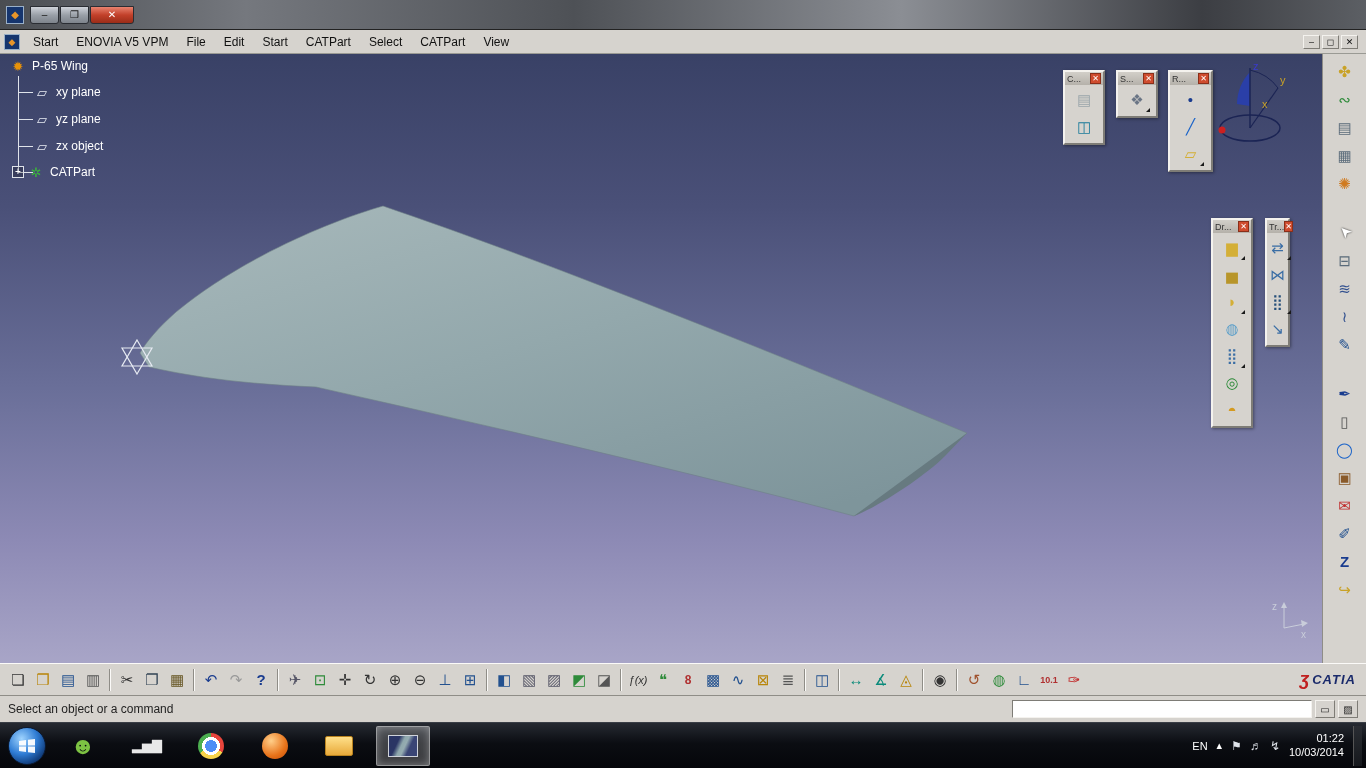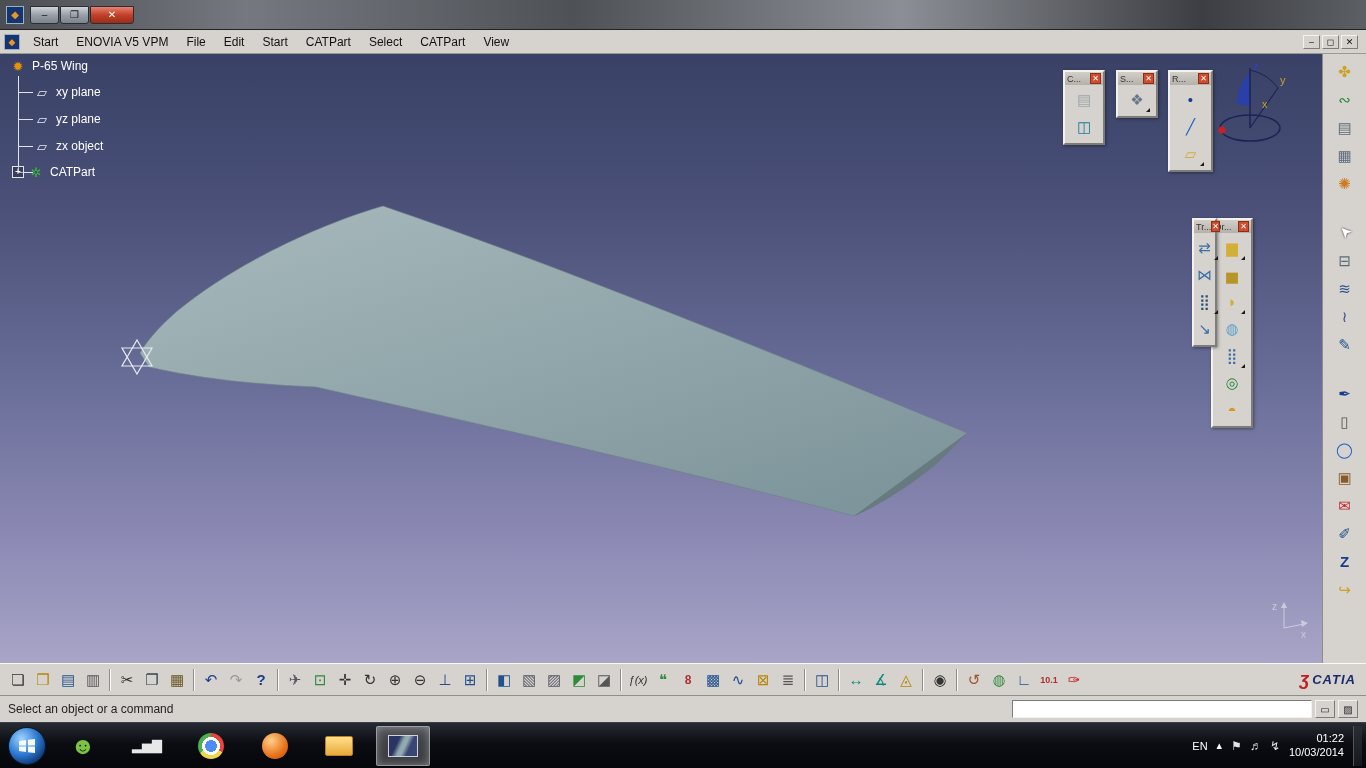--- a/index.html
+++ b/index.html
@@ -257,21 +257,21 @@
         <span class="ticon" style="color:#d4af37" data-fly="1">▆</span>
             <span class="ticon" style="color:#b8952a">▅</span>
             <span class="ticon" style="color:#d4af37" data-fly="1">◗</span>
             <span class="ticon" style="color:#5a9ec9">◍</span>
             <span class="ticon" style="color:#3b6ea5" data-fly="1">⣿</span>
             <span class="ticon" style="color:#2e8b3a">◎</span>
             <span class="ticon" style="color:#d49a20">◓</span>
           </div>
       </div>
 
-      <div class="float" style="left:1192px;top:164px;width:25px">
+      <div class="float" style="left:1265px;top:164px;width:25px">
         <div class="fbar">
           <span class="ftitle">Tr...</span>
           <span class="fclose">✕</span>
         </div>
         <div class="fbody">
 
         <span class="ticon" style="color:#3b6ea5" data-fly="1">⇄</span>
             <span class="ticon" style="color:#3b6ea5">⋈</span>
             <span class="ticon" style="color:#264f7a" data-fly="1">⣿</span>
             <span class="ticon" style="color:#3b6ea5">↘</span>

